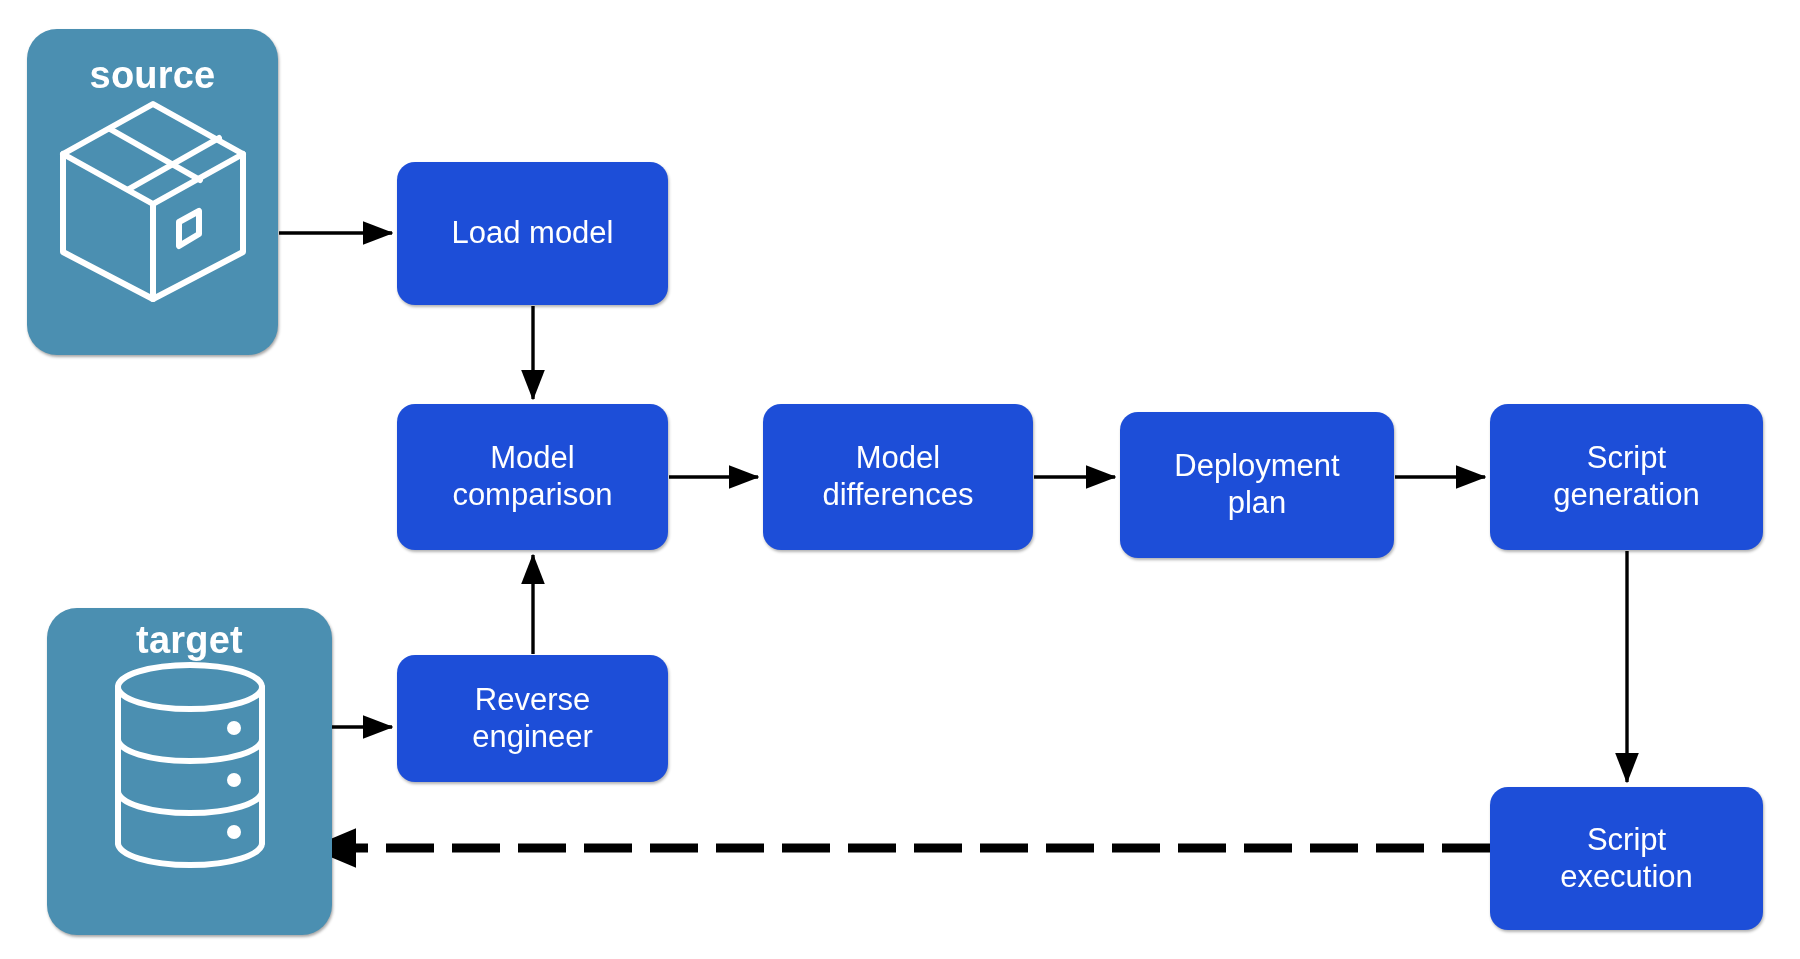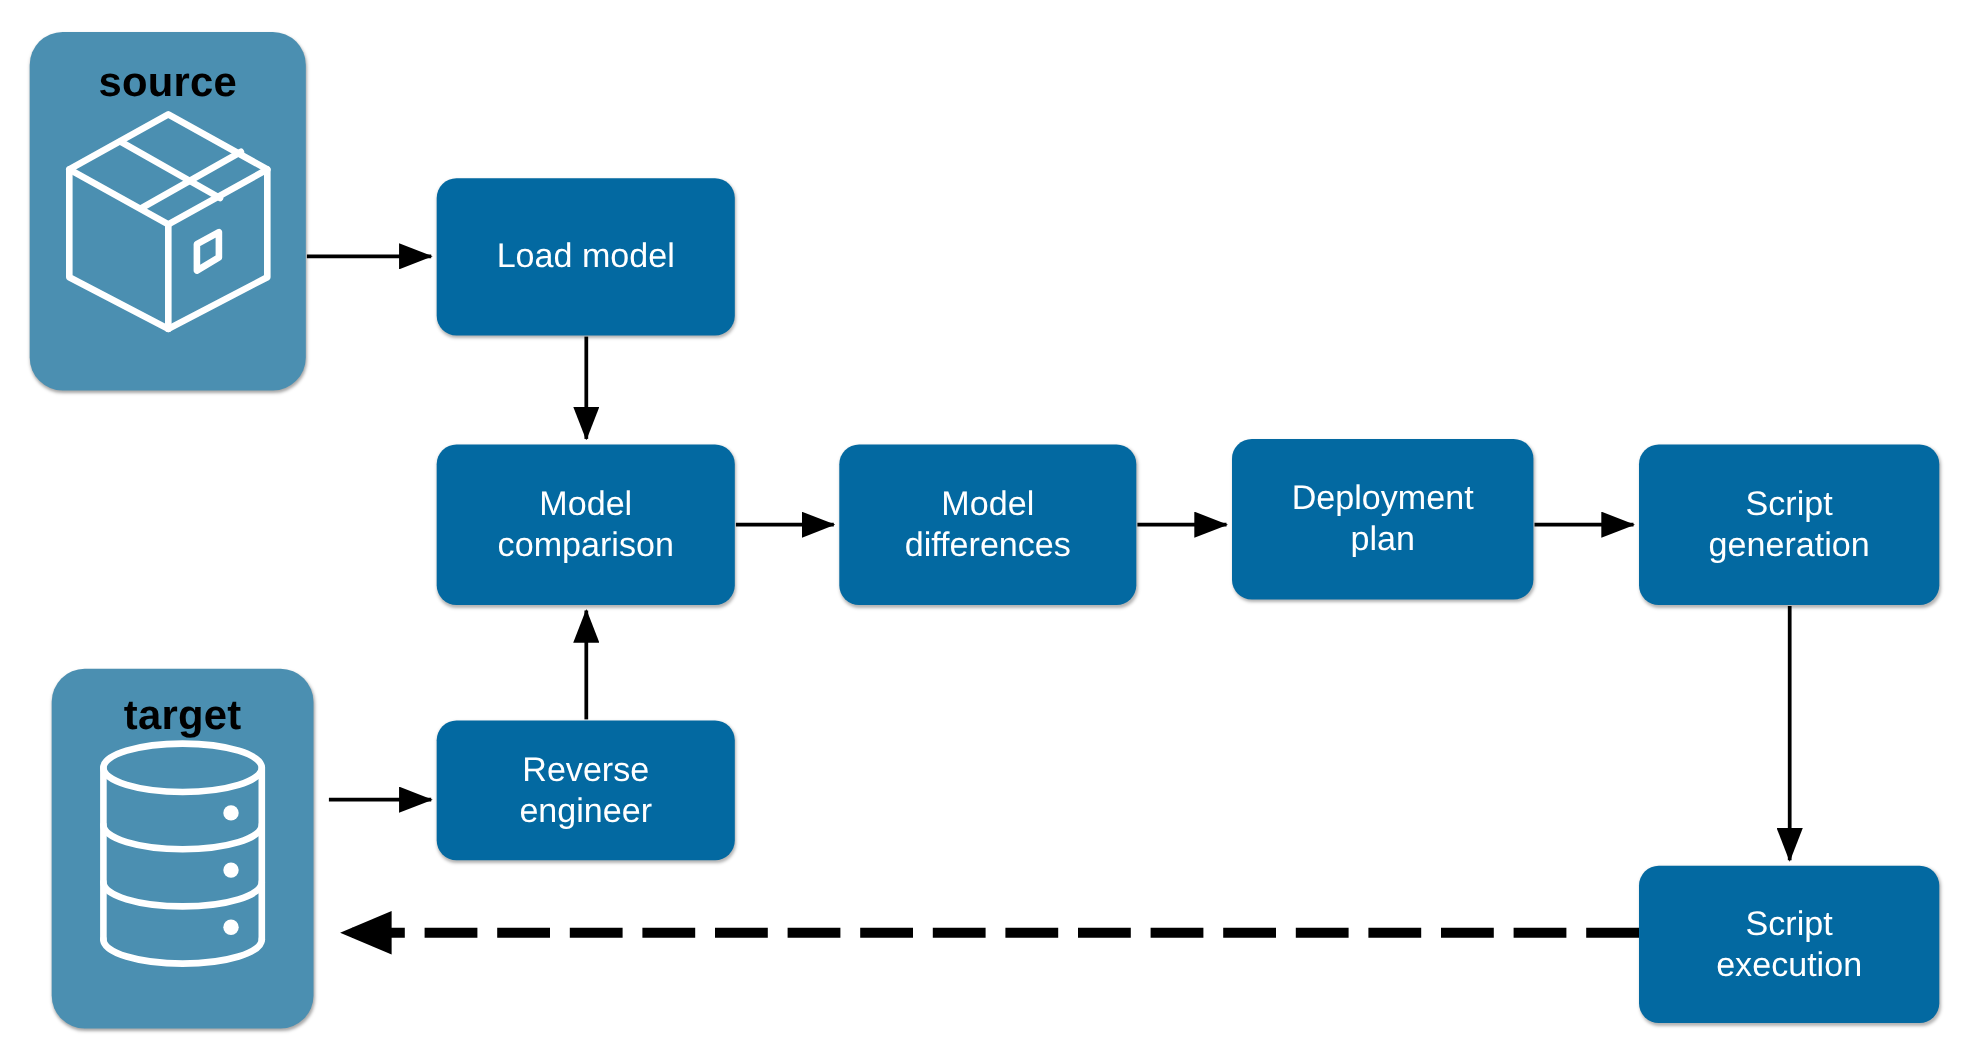--- a/index.html
+++ b/index.html
@@ -23,69 +23,69 @@
     position: absolute;
     border-radius: 30px;
     background: #4b8fb1;
     box-shadow: 1px 2px 3px rgba(0,0,0,0.35);
     display: flex;
     flex-direction: column;
     align-items: center;
     box-sizing: border-box;
   }
   .endpoint-label {
-    color: #000000;
+    color: #ffffff;
     font-weight: bold;
     font-size: 38px;
     letter-spacing: 0.2px;
     line-height: 1;
     text-align: center;
     white-space: nowrap;
   }
   .endpoint-icon {
     display: block;
   }
   #endpoint-source {
     left: 27px;
     top: 29px;
     width: 251px;
     height: 326px;
     padding-top: 27px;
   }
   #endpoint-target {
     left: 47px;
     top: 608px;
-    width: 238px;
+    width: 285px;
     height: 327px;
-    padding-top: 24px;
+    padding-top: 13px;
   }
   
   .process-box {
     position: absolute;
-    background: #0369a1;
+    background: #1d4ed8;
     border-radius: 18px;
     box-shadow: 1px 2px 3px rgba(0,0,0,0.30);
     display: flex;
     align-items: center;
     justify-content: center;
     text-align: center;
     color: #ffffff;
     font-size: 31px;
     line-height: 1.18;
     padding: 4px 10px;
     box-sizing: border-box;
   }
   .process-box .box-text {
     display: block;
     white-space: pre-line;
   }
   #box-load-model       { left: 397px;  top: 162px; width: 271px; height: 143px; }
   #box-model-comparison { left: 397px;  top: 404px; width: 271px; height: 146px; }
   #box-model-differences{ left: 763px;  top: 404px; width: 270px; height: 146px; }
-  #box-deployment-plan  { left: 1120px; top: 399px; width: 274px; height: 146px; }
+  #box-deployment-plan  { left: 1120px; top: 412px; width: 274px; height: 146px; }
   #box-script-generation{ left: 1490px; top: 404px; width: 273px; height: 146px; }
   #box-reverse-engineer { left: 397px;  top: 655px; width: 271px; height: 127px; }
   #box-script-execution { left: 1490px; top: 787px; width: 273px; height: 143px; }
   
   #connectors {
     position: absolute;
     left: 0;
     top: 0;
     width: 1800px;
     height: 959px;

